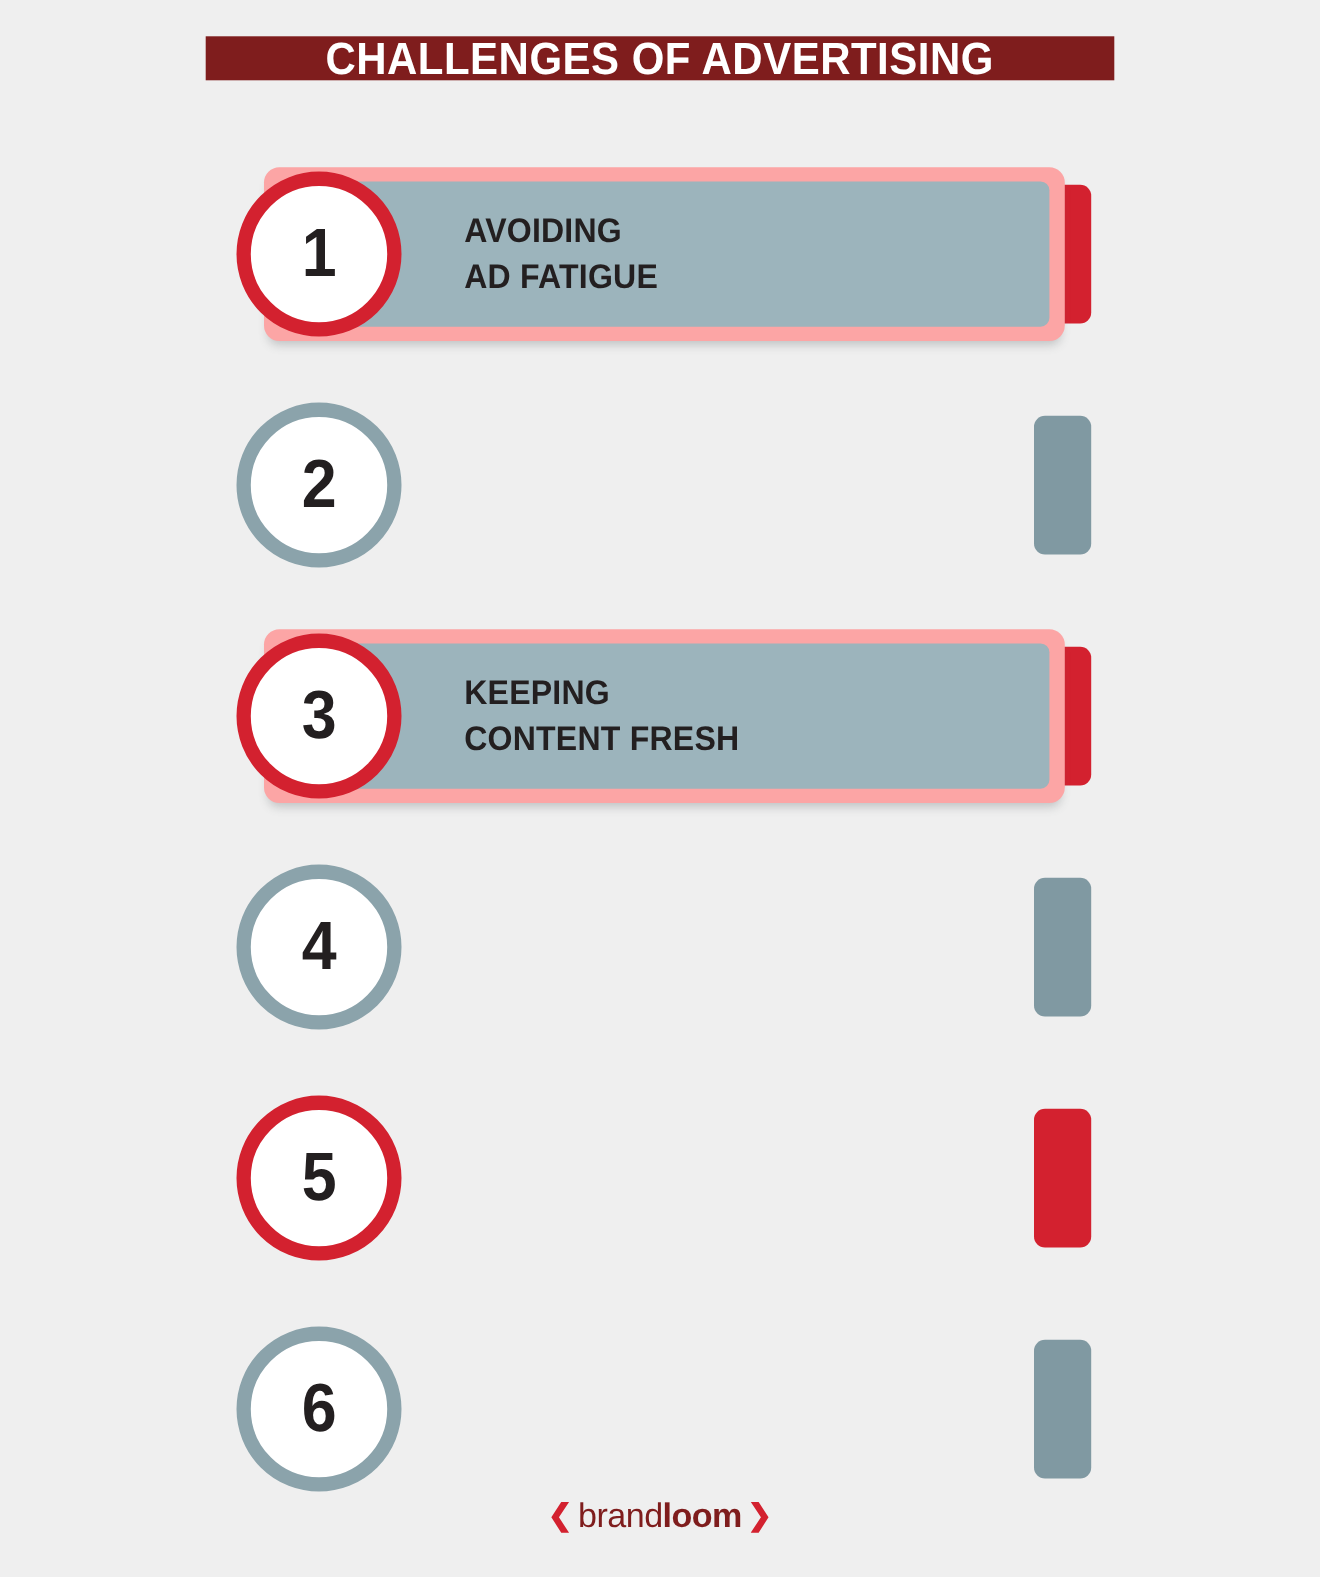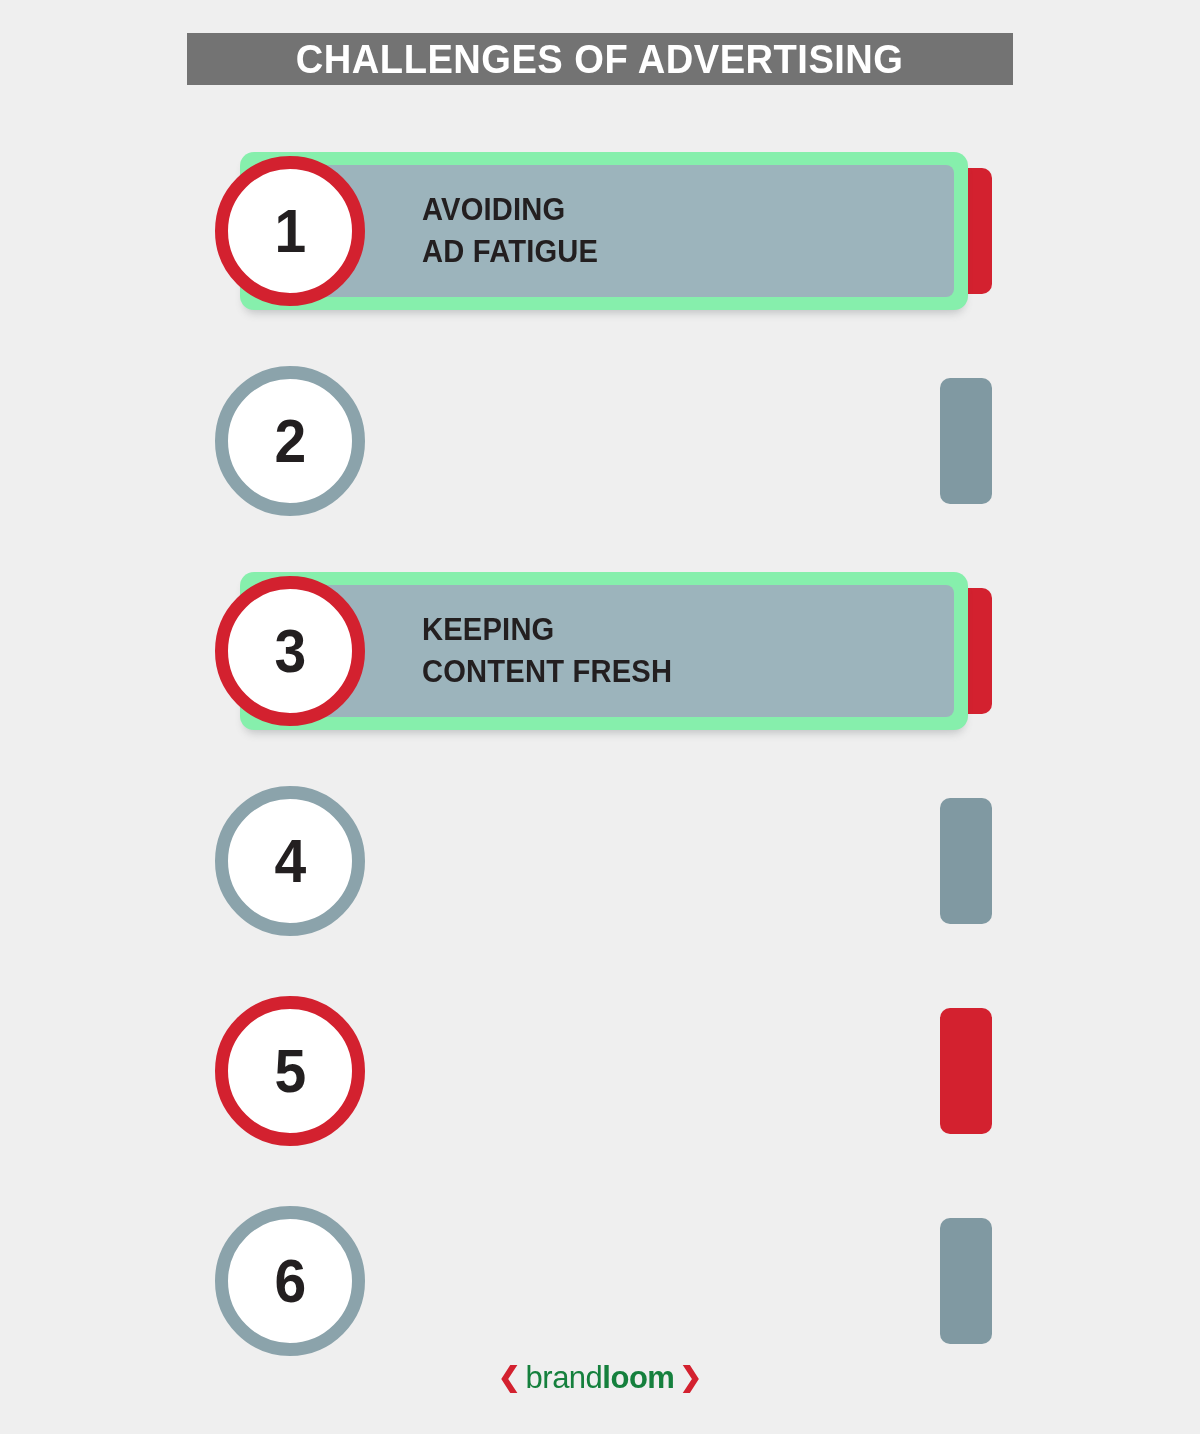--- a/index.html
+++ b/index.html
@@ -21,22 +21,22 @@
     width: 1200px;
     height: 1434px;
   }
 
   
   .title-banner {
     position: absolute;
     left: 187px;
     top: 33px;
     width: 826px;
-    height: 52px;
-    background: #737373;
+    height: 40px;
+    background: #7f1d1d;
     display: flex;
     align-items: center;
     justify-content: center;
   }
   .title-text {
     color: #ffffff;
     font-family: "Liberation Sans", sans-serif;
     font-weight: bold;
     font-size: 41px;
     line-height: 41px;
@@ -73,21 +73,21 @@
   .tab.red  { background: #d3212f; }
   .tab.gray { background: #8099a2; }
 
   
   .card {
     position: absolute;
     left: 240px;
     top: 12px;
     width: 728px;
     height: 158px;
-    background: #86efac;
+    background: #fca5a5;
     border-radius: 14px;
     box-shadow: 0 7px 9px -4px rgba(90,95,100,0.30);
     z-index: 2;
   }
 
   
   .panel {
     position: absolute;
     left: 14px;
     top: 13px;
@@ -162,21 +162,21 @@
   .chev {
     color: #d3212f;
     font-size: 27px;
     font-weight: bold;
     line-height: 27px;
   }
   .logo-word {
     font-family: "Liberation Sans", sans-serif;
     font-size: 31px;
     line-height: 31px;
-    color: #15803d;
+    color: #7f1d1d;
     letter-spacing: -0.5px;
   }
   .logo-word .brand { font-weight: normal; }
   .logo-word .loom  { font-weight: bold; }
 </style>
 </head>
 <body>
 
 <div class="page">
 

